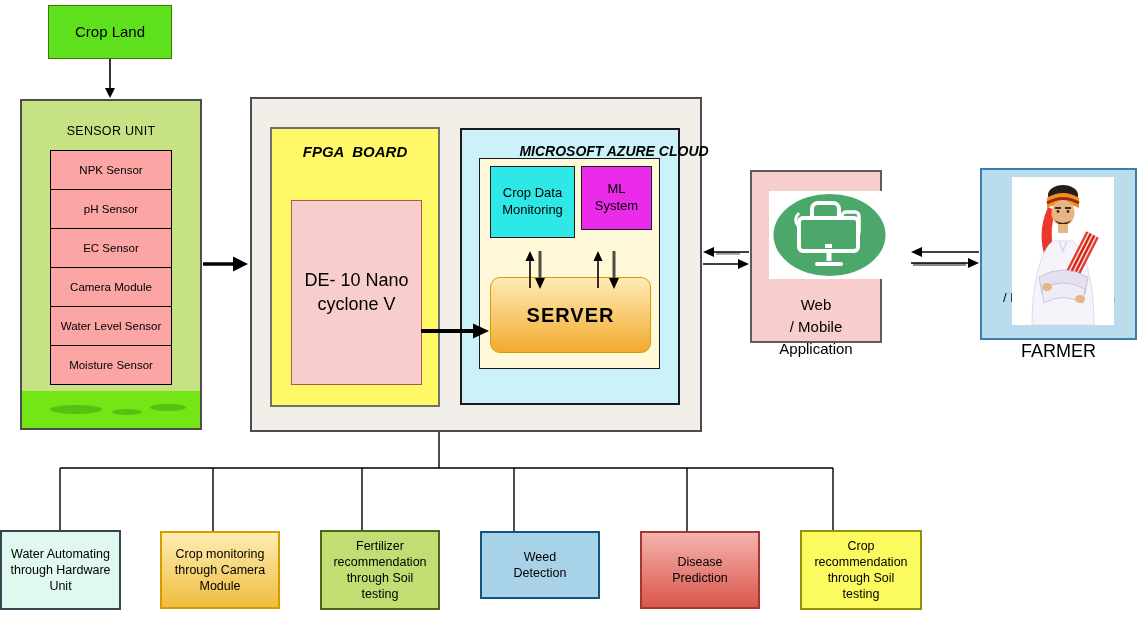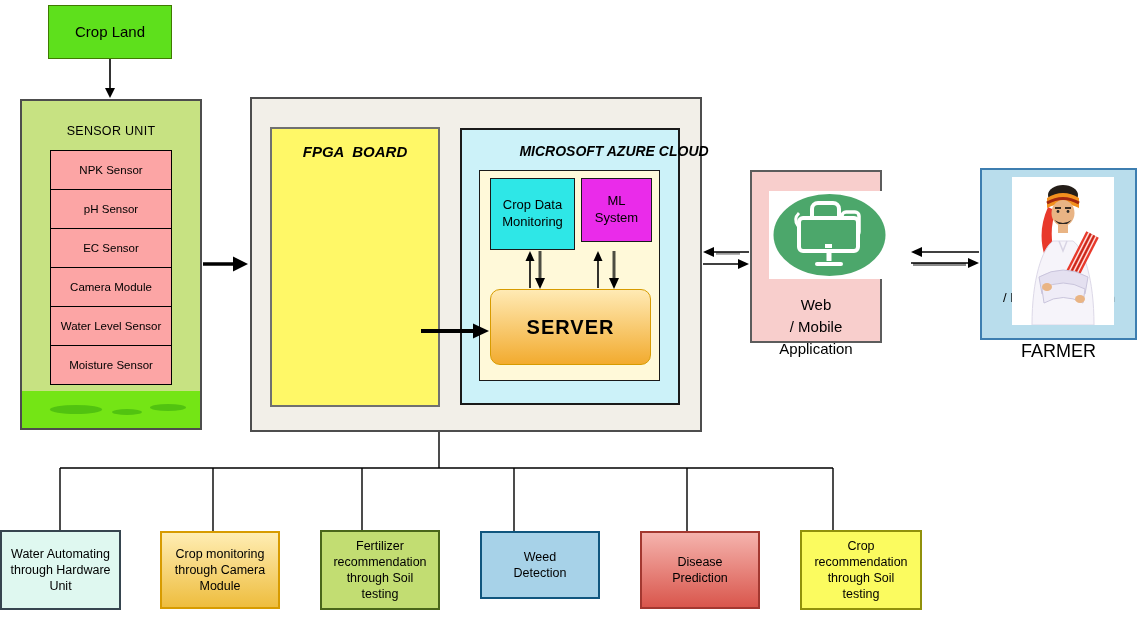--- a/index.html
+++ b/index.html
@@ -17,21 +17,21 @@
   .sensor-row{box-sizing:border-box;height:40px;margin-top:-1px;border:1px solid #000;background:#fca5a5;display:flex;align-items:center;justify-content:center;font-size:11.5px;}
   .land-strip{position:absolute;left:0;right:0;top:290px;height:37px;background:var(--land-strip);}
   .speck{position:absolute;background:#35a80c;opacity:.55;border-radius:50%;}
   
   .container-box{left:250px;top:97px;width:452px;height:335px;background:var(--container-fill);border:2px solid var(--container-border);display:block;}
   .fpga{position:absolute;left:18px;top:28px;width:170px;height:280px;background:var(--fpga-fill);border:2px solid var(--fpga-border);box-sizing:border-box;}
   .fpga-title{position:absolute;top:14px;left:0;width:100%;text-align:center;font-weight:bold;font-style:italic;font-size:15px;white-space:pre;}
   .chip{position:absolute;left:19px;top:71px;width:131px;height:185px;background:var(--chip-fill);border:1.5px solid var(--chip-border);box-sizing:border-box;display:flex;align-items:center;justify-content:center;font-size:18px;}
   .azure{position:absolute;left:208px;top:29px;width:220px;height:277px;background:var(--azure-fill);border:2px solid var(--azure-border);box-sizing:border-box;}
   .azure-title{position:absolute;top:13px;left:0;width:100%;text-align:center;font-weight:bold;font-style:italic;font-size:14px;margin-left:44px;}
-  .azure-inner{position:absolute;left:17px;top:40px;width:181px;height:211px;background:var(--azure-inner-fill);border:1.5px solid #1a1a1a;box-sizing:border-box;}
+  .azure-inner{position:absolute;left:17px;top:28px;width:181px;height:211px;background:var(--azure-inner-fill);border:1.5px solid #1a1a1a;box-sizing:border-box;}
   .crop-data{position:absolute;left:10px;top:7px;width:85px;height:72px;background:var(--crop-data-fill);border:1.5px solid #1a1a1a;box-sizing:border-box;display:flex;align-items:center;justify-content:center;font-size:13px;}
   .ml-box{position:absolute;left:101px;top:7px;width:71px;height:64px;background:var(--ml-fill);border:1.5px solid #1a1a1a;box-sizing:border-box;display:flex;align-items:center;justify-content:center;font-size:13px;}
   .server{position:absolute;left:10px;top:118px;width:161px;height:76px;background:linear-gradient(var(--server-top),var(--server-bottom));border:1.5px solid var(--server-border);border-radius:10px;box-sizing:border-box;display:flex;align-items:center;justify-content:center;font-weight:bold;font-size:20px;letter-spacing:1px;}
   
   .web-box{left:750px;top:170px;width:132px;height:173px;background:var(--web-fill);border:2px solid var(--web-border);display:block;}
   .icon-area{position:absolute;left:17px;top:19px;width:121px;height:88px;background:#fff;}
   .web-label{position:absolute;top:122px;left:0;width:100%;text-align:center;font-size:15px;line-height:1.45;white-space:pre-line;}
   
   .farmer-box{left:980px;top:168px;width:157px;height:172px;background:var(--farmer-fill);border:2.5px solid var(--farmer-border);display:block;}
   .hidden-label{position:absolute;left:21px;top:120px;z-index:1;font-size:13px;white-space:nowrap;}
@@ -69,20 +69,24 @@
     <div class="land-strip">
       <div class="speck" style="left:28px;top:14px;width:52px;height:9px;"></div>
       <div class="speck" style="left:90px;top:18px;width:30px;height:6px;"></div>
       <div class="speck" style="left:128px;top:13px;width:36px;height:7px;"></div>
     </div>
   </div>
 
   <div class="node container-box">
     <div class="fpga">
       <div class="fpga-title">FPGA  BOARD</div>
+      <div class="chip">
+        <span class="lbl">DE- 10 Nano
+cyclone V</span>
+      </div>
     </div>
     <div class="azure">
       <div class="azure-title">MICROSOFT AZURE CLOUD</div>
       <div class="azure-inner">
         <div class="crop-data">
           <span class="lbl">Crop Data
 Monitoring</span>
         </div>
         <div class="ml-box">
           <span class="lbl">ML

